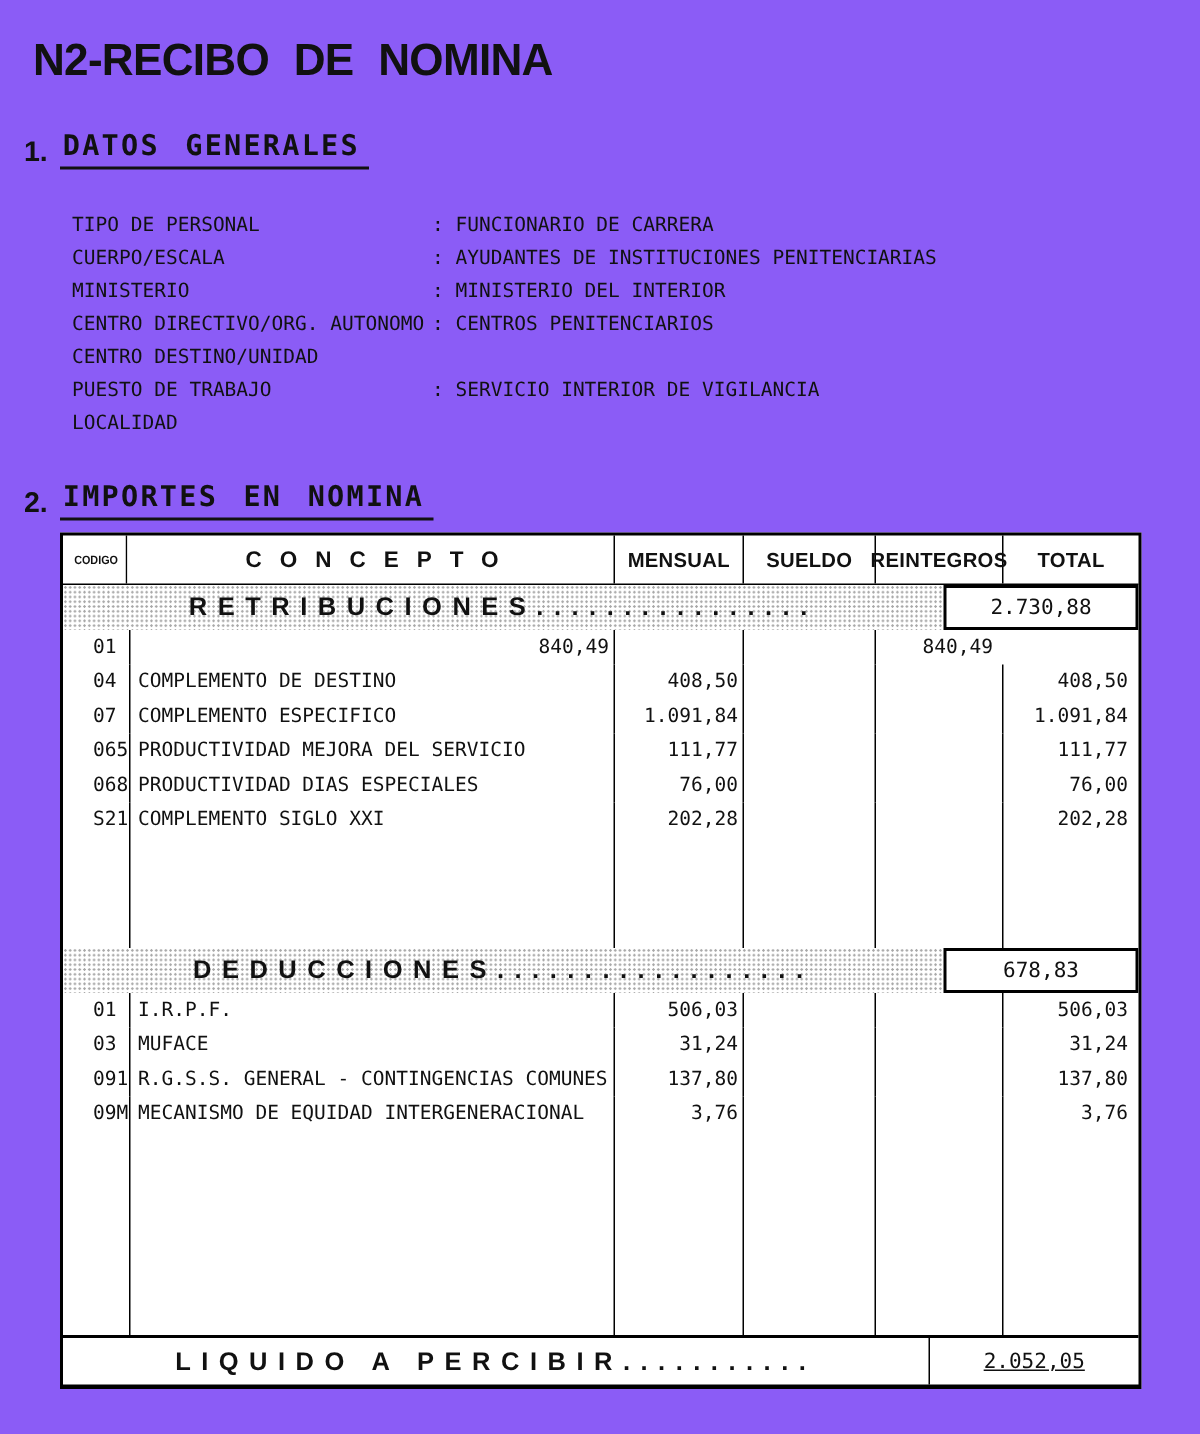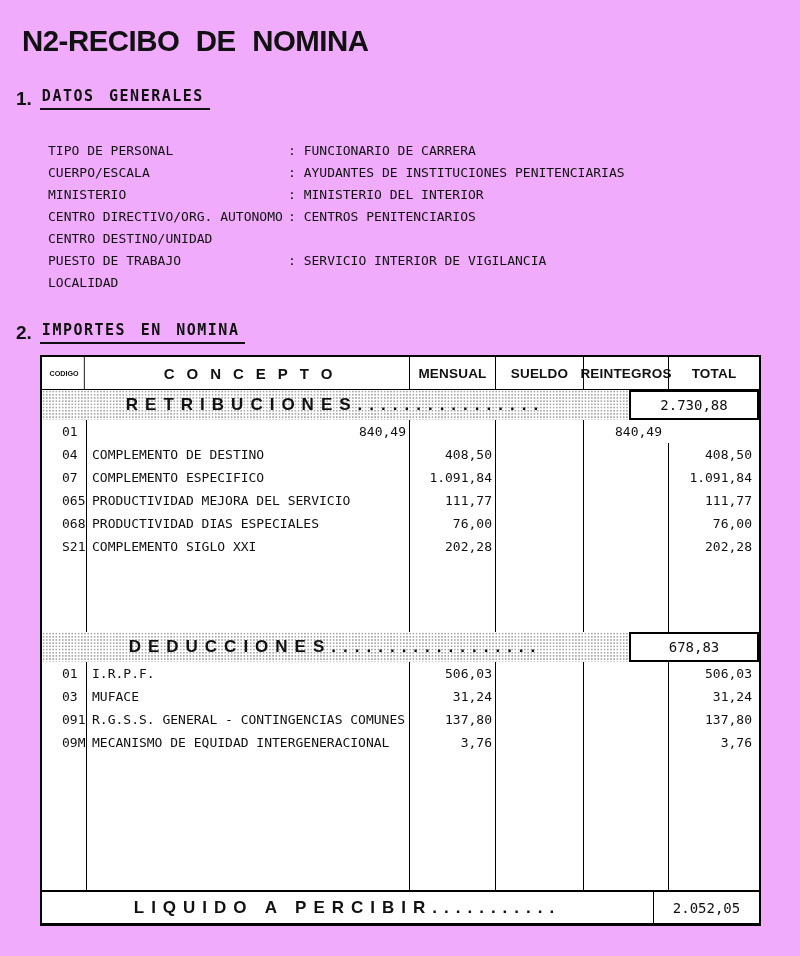--- a/index.html
+++ b/index.html
@@ -1,19 +1,19 @@
 <!DOCTYPE html>
 <html><head>
 <meta charset="utf-8">
 <style>
   * { margin: 0; padding: 0; box-sizing: border-box; }
   html, body { background: #e8e8e8; }
   .page {
     width: 800px; height: 956px;
-    background: #f0abfc;
+    background: #8b5cf6;
     color: #111;
     position: relative;
     overflow: hidden;
     font-family: "DejaVu Sans Mono", monospace;
   }
   
   .doc-title {
     position: absolute; left: 22px; top: 24px;
     font-family: "Liberation Sans", sans-serif;
     font-weight: bold; font-size: 30px;
@@ -24,21 +24,21 @@
   
   .sec-heading { position: absolute; left: 16px; white-space: nowrap; }
   .sec-heading .sec-num {
     font-family: "Liberation Sans", sans-serif;
     font-weight: bold; font-size: 19px;
     vertical-align: bottom; margin-right: 8px;
   }
   .sec-heading .sec-text {
     display: inline-block;
     font-family: "DejaVu Sans Mono", monospace;
-    font-size: 15px; font-weight: bold;
+    font-size: 19px; font-weight: bold;
     letter-spacing: 1.5px; word-spacing: 4px;
     border-bottom: 2px solid #111;
     padding: 0 6px 3px 2px;
   }
   #sec1 { top: 86px; }
   #sec2 { top: 320px; }
   
   .datos { position: absolute; left: 48px; top: 140px; font-size: 13px; }
   .field-row { height: 22px; line-height: 22px; white-space: pre; display: flex; }
   .f-label { display: inline-block; width: 240px; }
@@ -89,23 +89,24 @@
   .spacer div:last-child { border-right: none; }
   
   .liquido { display: flex; height: 33px; border-top: 2px solid #000; }
   .liq-left {
     flex: 1; display: flex; align-items: center; justify-content: center;
     font-family: "Liberation Sans", sans-serif;
     font-weight: bold; font-size: 17px; letter-spacing: 7px;
     white-space: nowrap; overflow: hidden;
   }
   .liq-right {
-    width: 106px; border-left: 1px solid #000;
+    width: 140px; border-left: 1px solid #000;
     display: flex; align-items: center; justify-content: center;
     font-size: 14px;
+    text-decoration: underline;
   }
 </style>
 </head>
 <body>
 
 <div class="page">
 
   <div class="doc-title">N2-RECIBO DE NOMINA</div>
 
   <div class="sec-heading" id="sec1">

